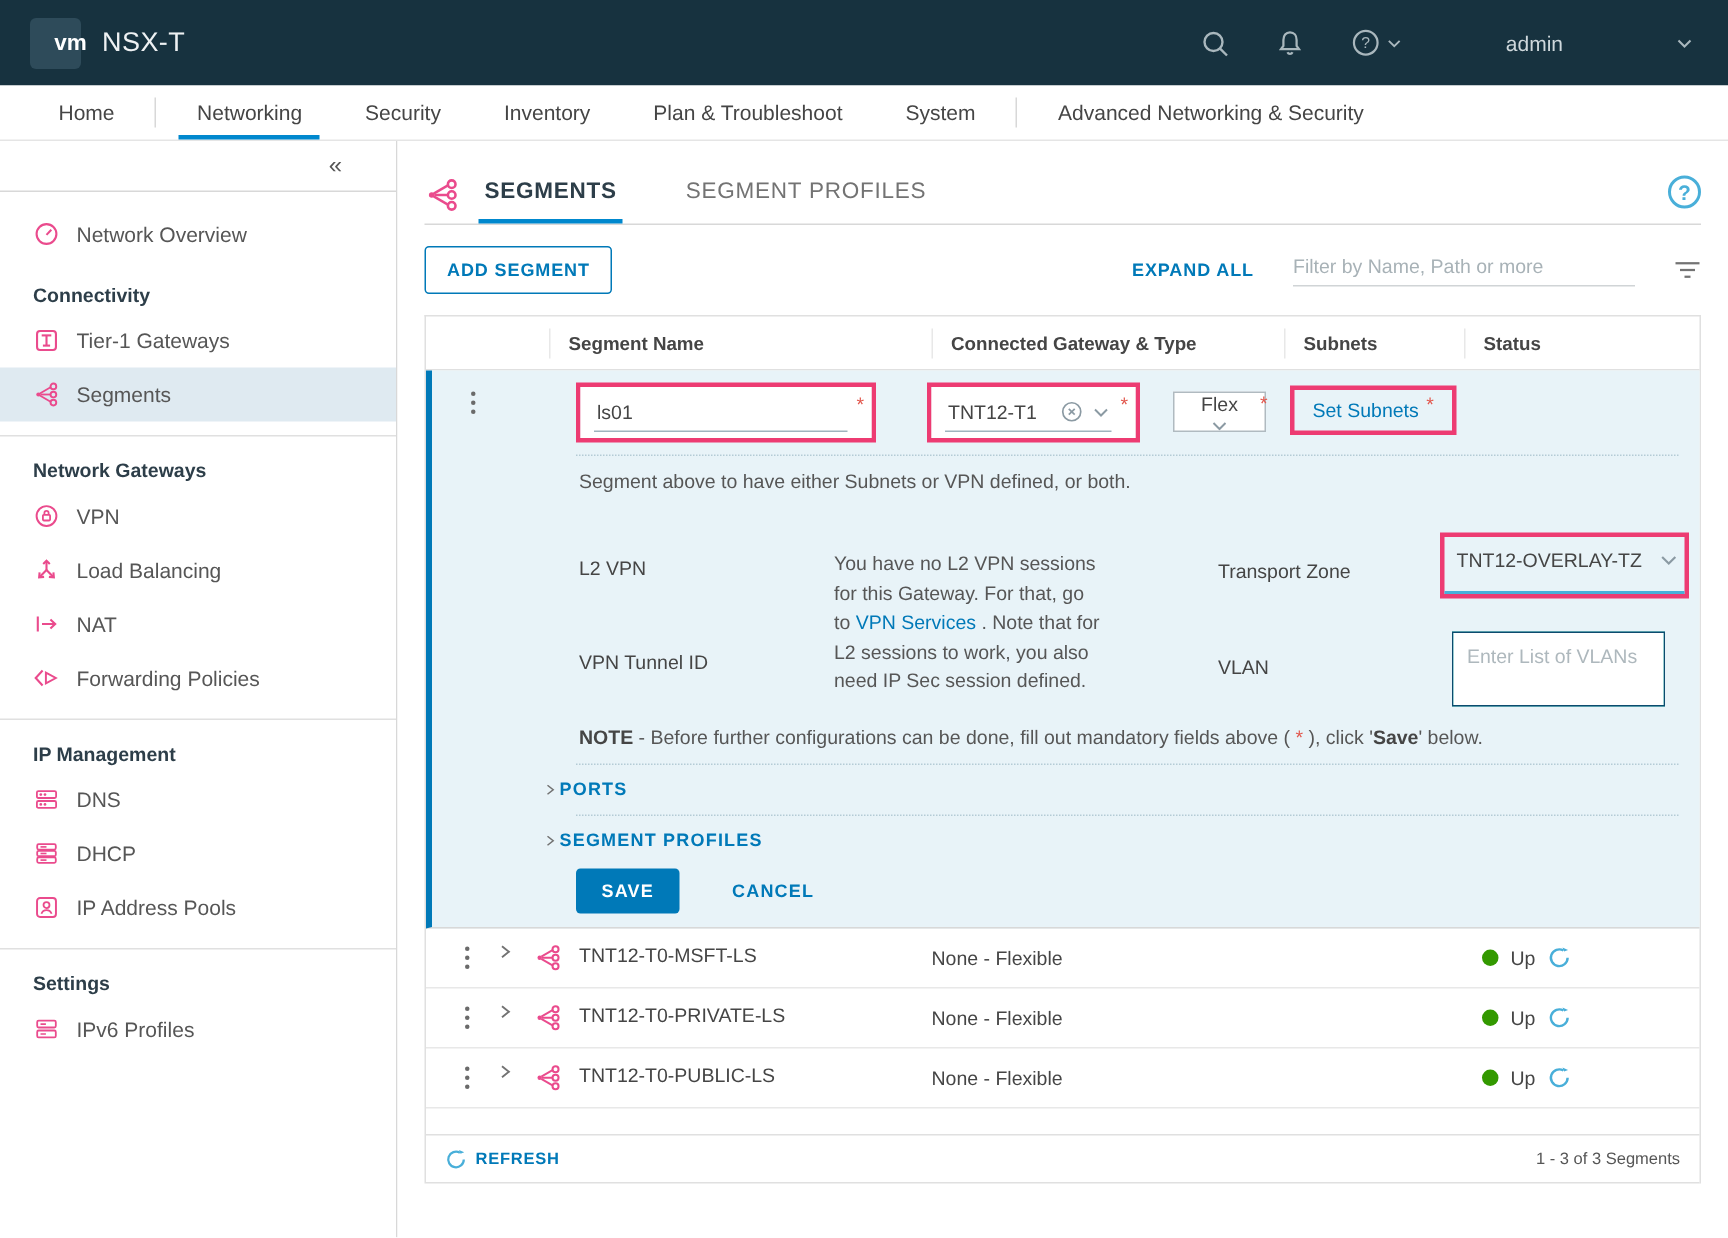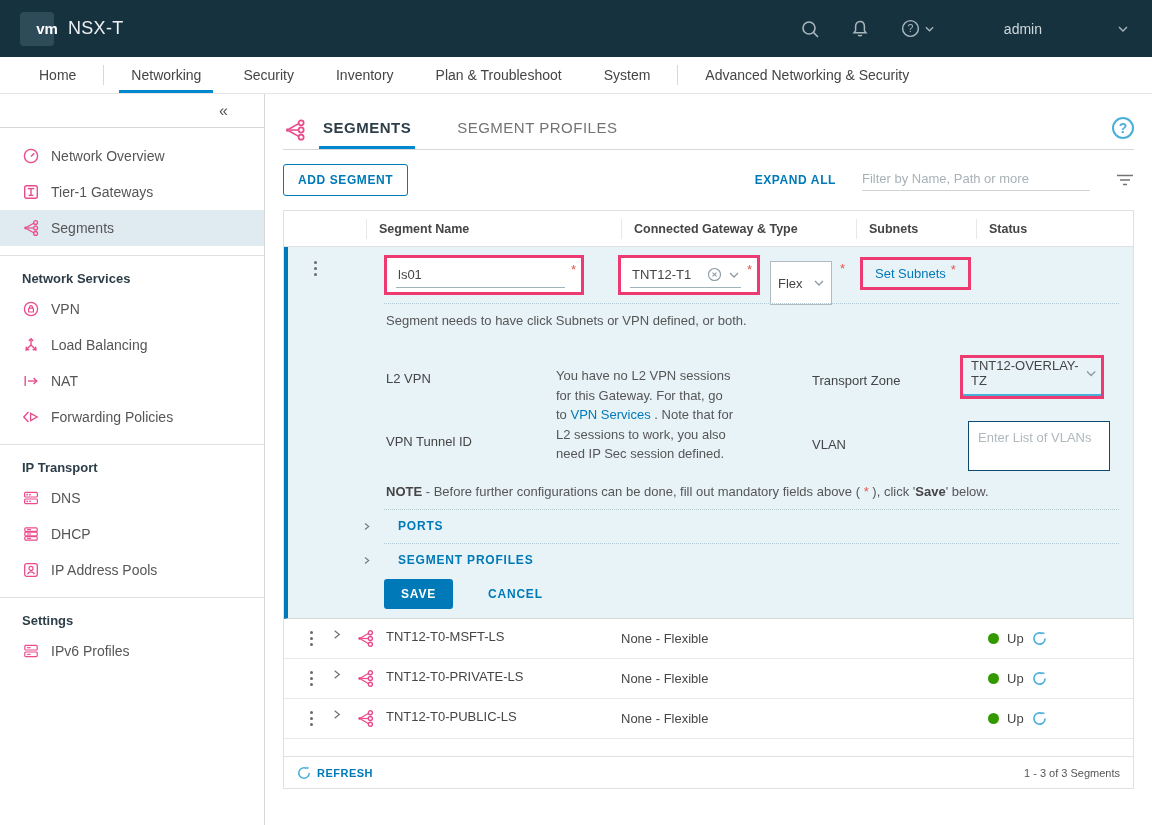--- a/index.html
+++ b/index.html
@@ -67,21 +67,21 @@
   .star-abs { position:absolute; right:5px; top:4px; }
   .flex-select { border:1px solid #b0bac0; background:#fff; display:flex; align-items:center; justify-content:space-between; padding:0 7px; font-size:13px; color:#454545; cursor:pointer; }
   .link { color:#0079b8; cursor:pointer; }
   .dotted { border-top:1px dotted #b4cbd5; }
   .etext { font-size:13px; color:#565656; }
   .elabel { font-size:13px; color:#454545; }
   .tz-fld { width:100%; height:100%; display:flex; align-items:center; justify-content:space-between; border-bottom:2px solid #49afd9; padding:0 5px 6px 8px; font-size:13px; color:#454545; cursor:pointer; }
   .vlan-box { background:#5eead4; width:142px; height:50px; border:1px solid #0c4a6e; }
   .vlan-box textarea { width:100%; height:100%; border:none; outline:none; resize:none; font-size:13px; font-family:inherit; color:#454545; padding:8px 9px; }
   .vlan-box textarea::placeholder { color:#aeb8bd; }
-  .expander { display:flex; align-items:center; gap:27px; cursor:pointer; }
+  .expander { display:flex; align-items:center; gap:2px; cursor:pointer; }
   .expander .xlabel { color:#0079b8; font-size:12px; font-weight:bold; letter-spacing:.8px; }
   .save-btn { background:#0079b8; color:#fff; border:none; font-size:12px; font-weight:bold; letter-spacing:.8px; padding:8px 17px; border-radius:3px; cursor:pointer; font-family:inherit; }
   .cancel-btn { color:#0079b8; font-size:12px; font-weight:bold; letter-spacing:.8px; cursor:pointer; }
 
   
   .data-row { display:grid; grid-template-columns:337px 235px 120px 1fr; height:40px; align-items:center; border-bottom:1px solid #e8e8e8; font-size:13px; color:#454545; }
   .row-main { display:flex; align-items:flex-start; padding-left:24px; }
   .row-chev { margin:0 14px 0 16px; display:flex; cursor:pointer; }
   .row-segicon { width:19px; height:19px; margin-right:11px; }
   .cell-status { display:flex; align-items:center; gap:8px; padding-left:12px; }
@@ -156,20 +156,21 @@
         <div class="side-item">
           <span class="sicon">
             <svg viewBox="0 0 18 18">
                 <circle cx="9" cy="9" r="6.6" fill="none" stroke="#ea4b8d" stroke-width="1.4"></circle>
                 <line x1="9" y1="9.6" x2="12.2" y2="6.2" stroke="#ea4b8d" stroke-width="1.4"></line>
               </svg>
           </span>
           <span>Network Overview</span>
         </div>
 
+        <div class="side-title">Connectivity</div>
         <div class="side-item">
           <span class="sicon">
             <svg viewBox="0 0 18 18">
                 <rect x="2.7" y="2.7" width="12.6" height="12.6" rx="2" fill="none" stroke="#ea4b8d" stroke-width="1.4"></rect>
                 <line x1="9" y1="5.6" x2="9" y2="12.4" stroke="#ea4b8d" stroke-width="1.4"></line>
                 <line x1="5.8" y1="5.6" x2="12.2" y2="5.6" stroke="#ea4b8d" stroke-width="1.4"></line>
                 <line x1="6.6" y1="12.4" x2="11.4" y2="12.4" stroke="#ea4b8d" stroke-width="1.4"></line>
               </svg>
           </span>
           <span>Tier-1 Gateways</span>
@@ -183,21 +184,21 @@
                 <circle cx="3.6" cy="9" r="1.4" fill="#ea4b8d"></circle>
                 <line x1="4.6" y1="8.3" x2="11.7" y2="4.2" stroke="#ea4b8d" stroke-width="1.2"></line>
                 <line x1="5" y1="9" x2="11.7" y2="9" stroke="#ea4b8d" stroke-width="1.2"></line>
                 <line x1="4.6" y1="9.7" x2="11.7" y2="13.8" stroke="#ea4b8d" stroke-width="1.2"></line>
               </svg>
           </span>
           <span>Segments</span>
         </div>
         <div class="side-divider"></div>
 
-        <div class="side-title">Network Services</div>
+        <div class="side-title">Network Gateways</div>
         <div class="side-item">
           <span class="sicon">
             <svg viewBox="0 0 18 18">
                 <circle cx="9" cy="9" r="6.6" fill="none" stroke="#ea4b8d" stroke-width="1.3"></circle>
                 <rect x="6.6" y="8.2" width="4.8" height="3.8" rx="0.6" fill="none" stroke="#ea4b8d" stroke-width="1.2"></rect>
                 <path d="M7.6 8.2 V7 a1.4 1.4 0 0 1 2.8 0 V8.2" fill="none" stroke="#ea4b8d" stroke-width="1.2"></path>
               </svg>
           </span>
           <span>VPN</span>
         </div>
@@ -228,21 +229,21 @@
           <span class="sicon">
             <svg viewBox="0 0 18 18">
                 <polyline points="6.4,4 1.8,9 6.4,14" fill="none" stroke="#ea4b8d" stroke-width="1.4"></polyline>
                 <path d="M8.6 5.4 L15.2 9 L8.6 12.6 Z" fill="none" stroke="#ea4b8d" stroke-width="1.3"></path>
               </svg>
           </span>
           <span>Forwarding Policies</span>
         </div>
         <div class="side-divider"></div>
 
-        <div class="side-title">IP Transport</div>
+        <div class="side-title">IP Management</div>
         <div class="side-item">
           <span class="sicon">
             <svg viewBox="0 0 18 18">
                 <rect x="2.6" y="3.4" width="12.8" height="4.6" rx="1" fill="none" stroke="#ea4b8d" stroke-width="1.2"></rect>
                 <rect x="2.6" y="10" width="12.8" height="4.6" rx="1" fill="none" stroke="#ea4b8d" stroke-width="1.2"></rect>
                 <circle cx="5.2" cy="5.7" r="0.9" fill="#ea4b8d"></circle>
                 <circle cx="8" cy="5.7" r="0.9" fill="#ea4b8d"></circle>
                 <circle cx="5.2" cy="12.3" r="0.9" fill="#ea4b8d"></circle>
                 <circle cx="8" cy="12.3" r="0.9" fill="#ea4b8d"></circle>
               </svg>
@@ -367,47 +368,47 @@
                 <span style="display:flex;">
                   <svg width="10" height="6" viewBox="0 0 10 6">
                       <polyline points="1,1 5,5 9,1" fill="none" stroke="#8b9aa3" stroke-width="1.3"></polyline>
                     </svg>
                 </span>
               </span>
               <span class="star star-abs">*</span>
             </div>
           </div>
 
-          <div class="flex-select abs" style="left:482px;top:14px;width:62px;height:44px;">
+          <div class="flex-select abs" style="left:494px;top:14px;width:62px;height:27px;flex-direction:column;">
             <span>Flex</span>
             <svg width="10" height="6" viewBox="0 0 10 6">
                 <polyline points="1,1 5,5 9,1" fill="none" stroke="#8b9aa3" stroke-width="1.3"></polyline>
               </svg>
           </div>
           <span class="star abs" style="left:552px;top:14px;">*</span>
 
           <div class="anno abs" style="left:572px;top:10px;height:33px;display:flex;align-items:center;padding:0 12px;">
             <span class="link" style="font-size:13px;">Set Subnets</span>
             <span class="star" style="margin-left:5px;position:relative;top:-4px;">*</span>
           </div>
 
           <div class="dotted abs" style="left:96px;right:14px;top:56px;"></div>
 
-          <div class="etext abs" style="left:98px;top:66px;">Segment needs to have click Subnets or VPN defined, or both.</div>
+          <div class="etext abs" style="left:98px;top:66px;">Segment above to have either Subnets or VPN defined, or both.</div>
 
           <div class="elabel abs" style="left:98px;top:124px;">L2 VPN</div>
           <div class="elabel abs" style="left:98px;top:187px;">VPN Tunnel ID</div>
 
           <div class="etext abs" style="left:268px;top:119px;width:180px;line-height:19.5px;">
             <span>You have no L2 VPN sessions for this Gateway. For that, go to </span><span class="link">VPN Services</span><span> . Note that for L2 sessions to work, you also need IP Sec session defined.</span>
           </div>
 
           <div class="elabel abs" style="left:524px;top:126px;">Transport Zone</div>
 
-          <div class="anno abs" style="left:672px;top:108px;width:144px;height:44px;">
+          <div class="anno abs" style="left:672px;top:108px;width:166px;height:44px;">
             <div class="tz-fld">
               <span>TNT12-OVERLAY-TZ</span>
               <svg width="11" height="7" viewBox="0 0 10 6">
                   <polyline points="1,1 5,5 9,1" fill="none" stroke="#8b9aa3" stroke-width="1.3"></polyline>
                 </svg>
             </div>
           </div>
 
           <div class="elabel abs" style="left:524px;top:190px;">VLAN</div>
           <div class="vlan-box abs" style="left:680px;top:174px;">

